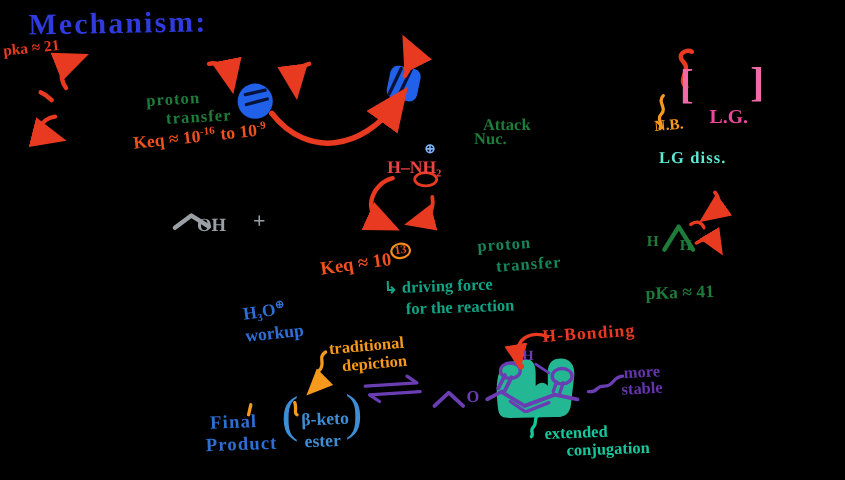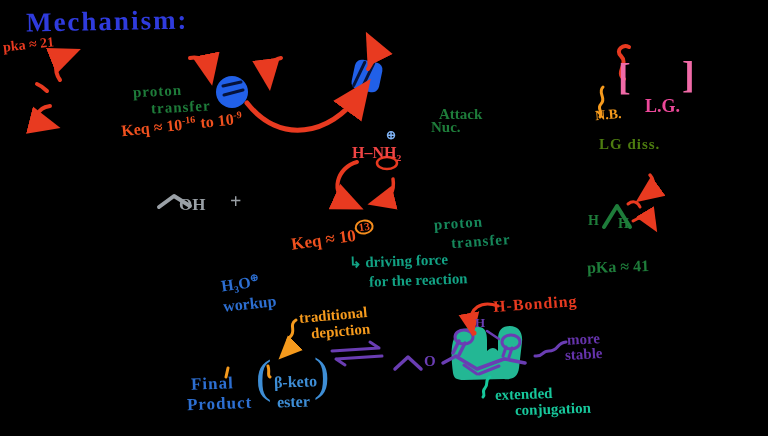--- a/index.html
+++ b/index.html
@@ -13,21 +13,21 @@
            display:inline-block;transform:translateY(-9px);}
   #title{left:26px;top:8px;font-size:27px;color:#2f3bdd;transform:rotate(-1deg);letter-spacing:2px;}
   #pka-left{left:3px;top:38px;font-size:14px;color:#e83a20;transform:rotate(-6deg);}
   #pt1-l1{left:133px;top:84px;font-size:15px;color:#1e7c3a;transform:rotate(-3deg);letter-spacing:1px;}
   #pt1-l2{left:151px;top:100px;font-size:15px;color:#1e7c3a;transform:rotate(-3deg);letter-spacing:1px;}
   #keq1{left:121px;top:116px;font-size:16px;color:#f0511f;transform:rotate(-6deg);}
   #nuc-l1{left:431px;top:90px;font-size:15px;color:#1e7c3a;margin-top:30px;}
   #nuc-l2{left:439px;top:107px;font-size:15px;color:#1e7c3a;}
   #nb{left:595px;top:108px;font-size:14px;color:#f59a1d;transform:rotate(-5deg);}
   #lg{left:645px;top:97px;font-size:18px;color:#ec4899;}
-  #lgdiss{left:599px;top:137px;font-size:15px;color:#4d7c0f;letter-spacing:1px;}
+  #lgdiss{left:599px;top:137px;font-size:15px;color:#5eead4;letter-spacing:1px;}
   #br-open{left:618px;top:58px;font-size:38px;color:#f06aa7;}
   #br-close{left:682px;top:56px;font-size:38px;color:#f06aa7;}
   #ammonia{left:352px;top:145px;font-size:16px;color:#ef4444;}
   #charge1{left:386px;top:129px;font-size:12px;color:#7fb3f5;}
   #oh{left:179px;top:196px;font-size:17px;color:#9aa0a6;}
   #plus{left:230px;top:191px;font-size:20px;color:#9aa0a6;}
   #keq2{left:291px;top:230px;font-size:17px;color:#f0511f;transform:rotate(-8deg);}
   #pt2-l1{left:434px;top:216px;font-size:15px;color:#16875a;transform:rotate(-4deg);letter-spacing:1px;}
   #pt2-l2{left:451px;top:234px;font-size:15px;color:#16875a;transform:rotate(-4deg);letter-spacing:1px;}
   #drv1{left:349px;top:254px;font-size:15px;color:#12a284;transform:rotate(-2deg);}

